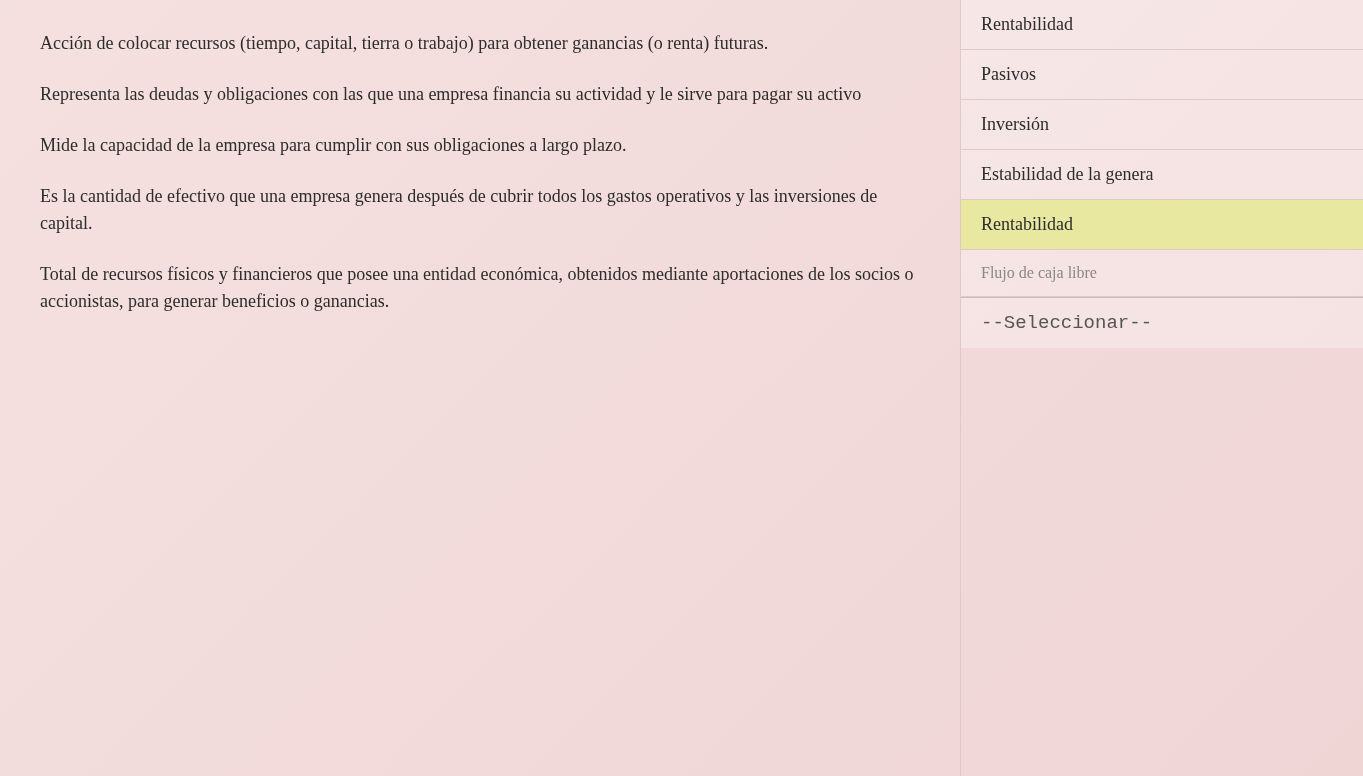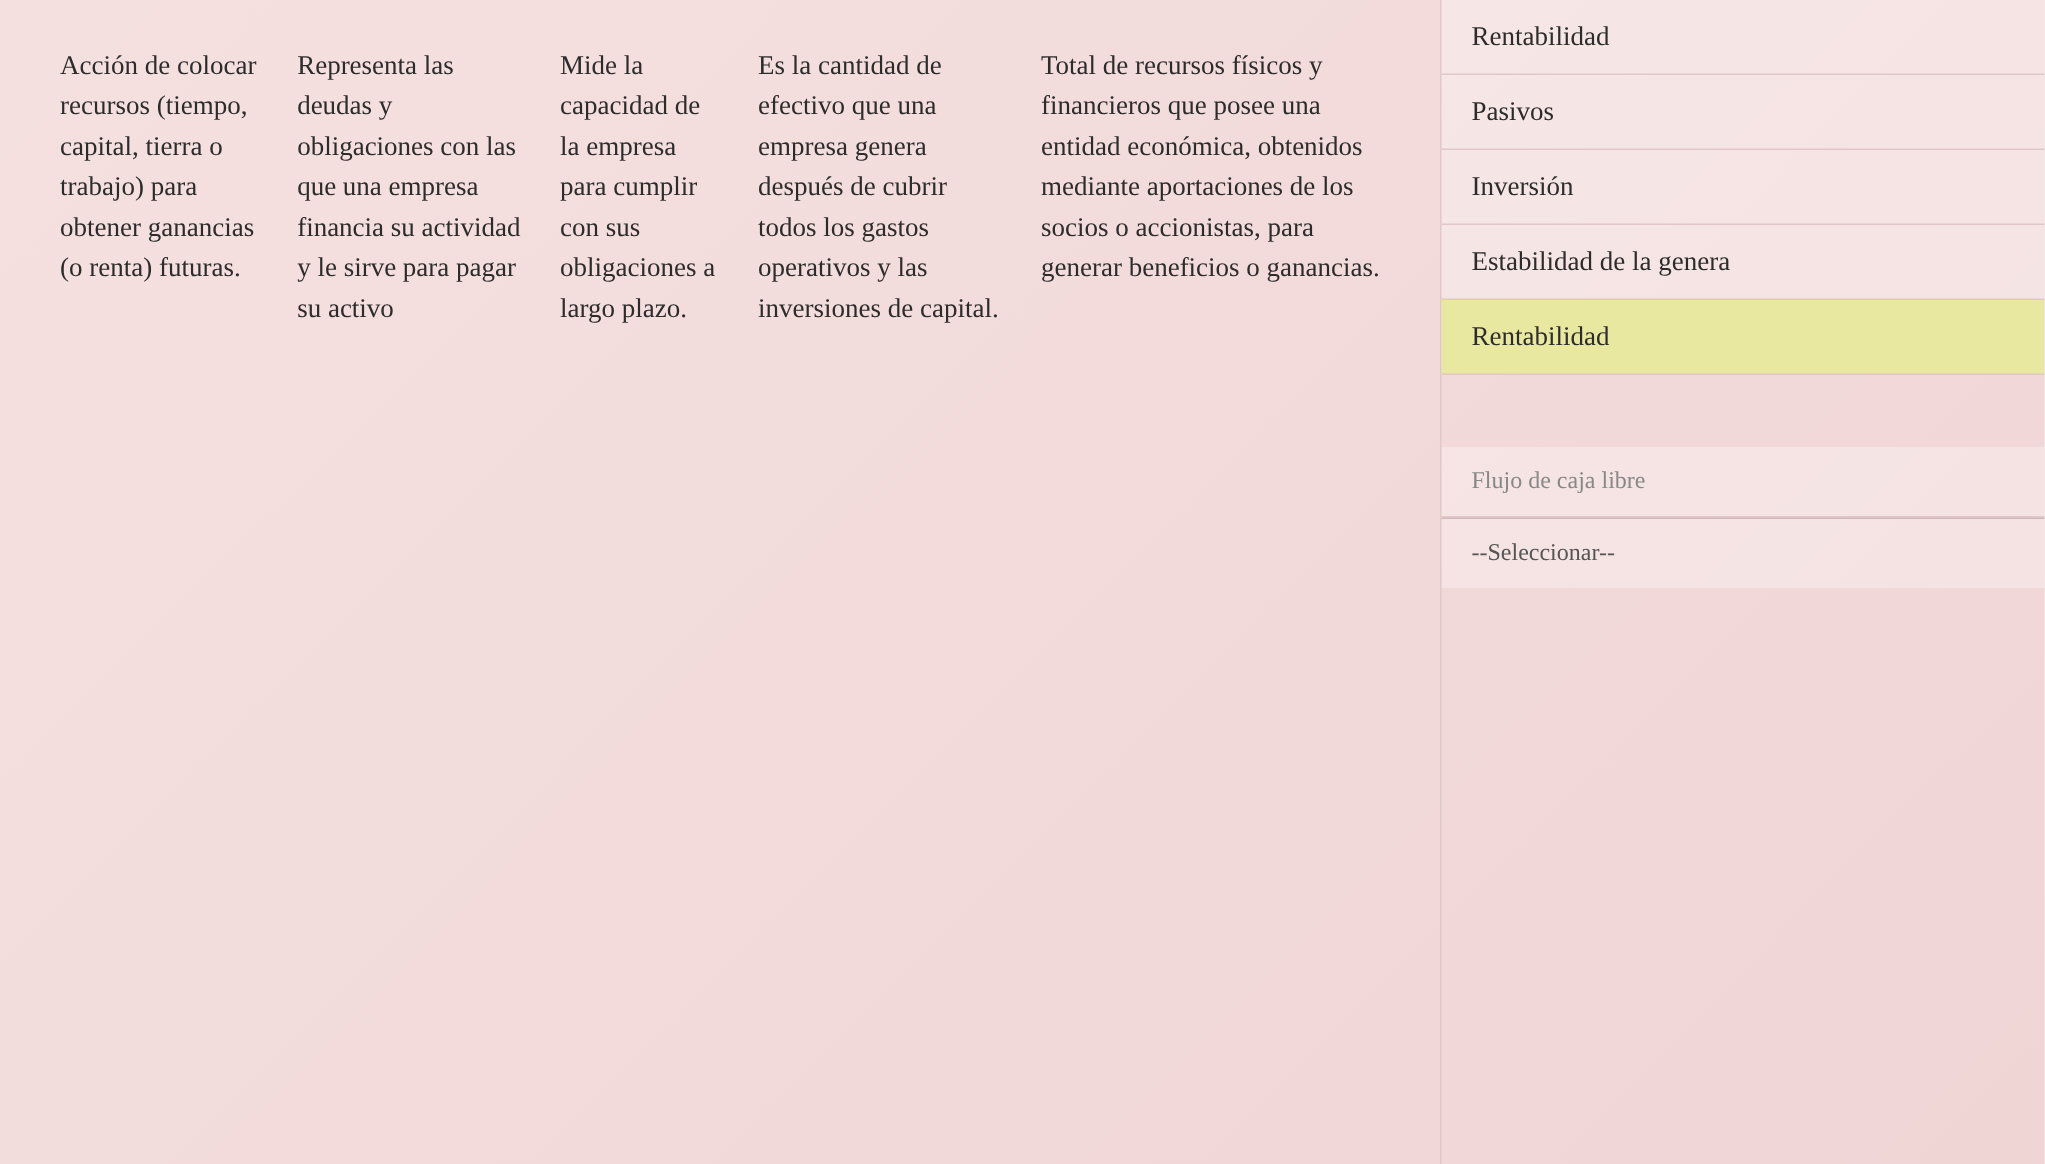--- a/index.html
+++ b/index.html
@@ -20,21 +20,21 @@
       display: flex;
       width: 1363px;
       min-height: 776px;
       background: linear-gradient(135deg, #f5e0e0 0%, #f0d5d5 100%);
     }
 
     .left-panel {
       flex: 1;
       padding: 30px 40px;
       display: flex;
-      flex-direction: row;
+      flex-direction: column;
       gap: 24px;
     }
 
     .question-item {
       font-size: 18px;
       color: #2c2c2c;
       line-height: 1.5;
     }
 
     .right-panel {
@@ -54,29 +54,29 @@
       user-select: none;
     }
 
     .answer-option.highlighted {
       background: #e8e8a0;
     }
 
     .answer-option.faded {
       color: #888;
       font-size: 16px;
-      margin-top: 48px;
     }
 
     .select-dropdown {
       padding: 14px 20px;
-      font-size: 16px;
+      font-size: 19px;
       color: #555;
       background: rgba(255,255,255,0.3);
       cursor: pointer;
+      font-family: Liberation Mono, monospace;
     }
 
     .divider-line {
       height: 1px;
       background: #d0b8b8;
     }
   </style>
 </head>
 <body>
 

